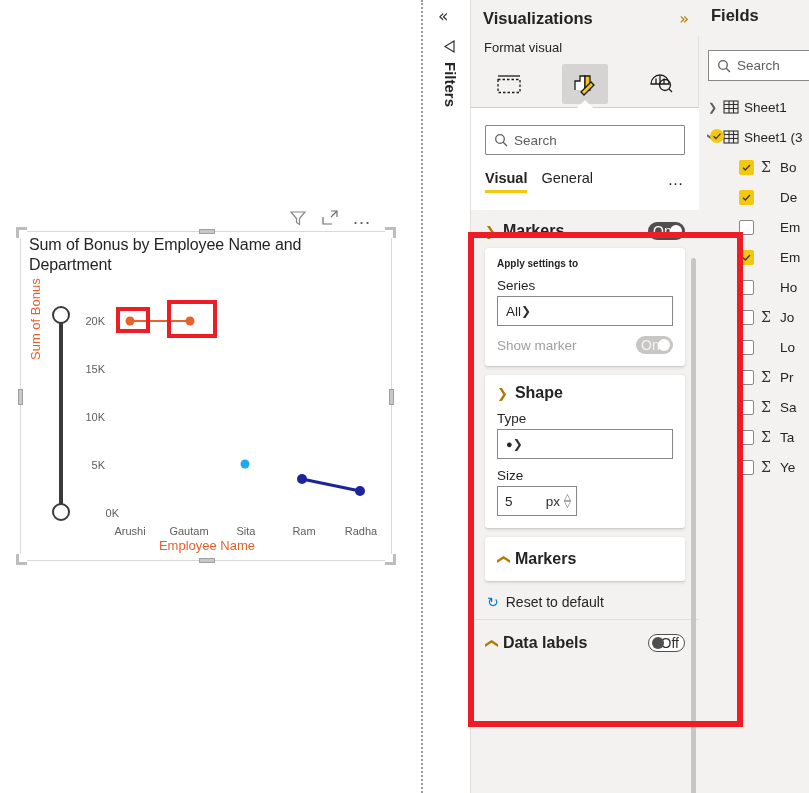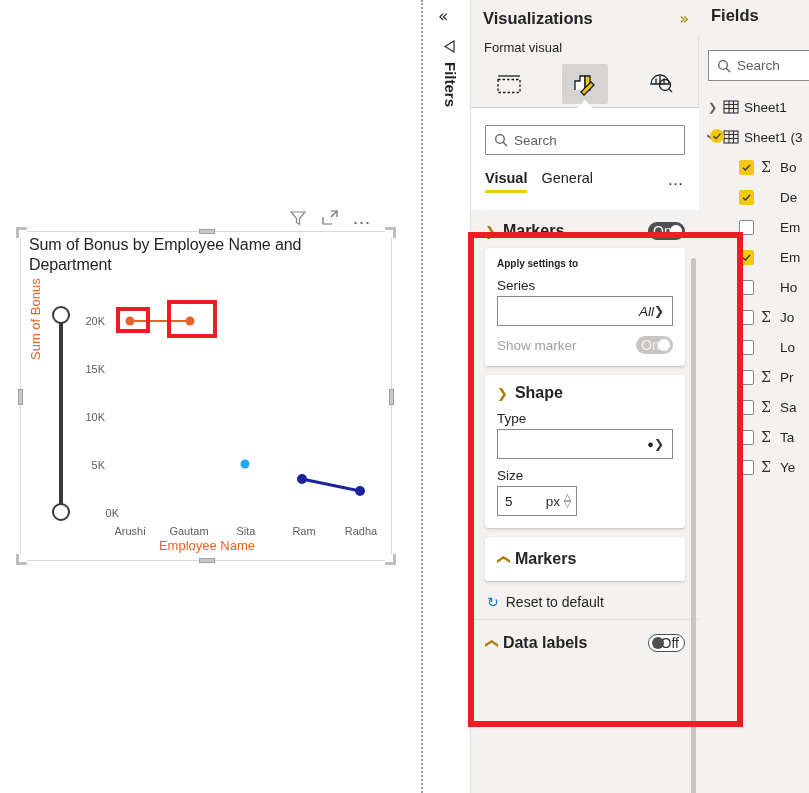--- a/index.html
+++ b/index.html
@@ -186,22 +186,22 @@
   .toggle.off .lbl { color: #323130; }
   .toggle .knob { position: absolute; width: 12px; height: 12px; border-radius: 50%; }
   .toggle.on .knob { right: 3px; background: #ffffff; }
   .toggle.off .knob { left: 3px; background: #4f4f4f; }
 
   .field-label { font-size: 13.5px; color: #252423; margin-bottom: 3px; }
   .field-label.strong { font-weight: bold; font-size: 10px; margin-bottom: 9px; }
   .field-label.dim { color: #a19f9d; }
   .dropdown {
     height: 30px; border: 1px solid #8a8886; background: #ffffff;
-    display: flex; align-items: center; justify-content: flex-end;
-    padding: 0 8px; font-size: 13.5px; color: #252423; cursor: pointer; font-style: italic;
+    display: flex; align-items: center; justify-content: flex-start;
+    padding: 0 8px; font-size: 13.5px; color: #252423; cursor: pointer;
   }
   .dd-caret { color: #323130; font-size: 12px; font-family: "DejaVu Sans", sans-serif; }
   .row-between { display: flex; align-items: center; justify-content: space-between; }
 
   .spinner {
     width: 80px; height: 30px; border: 1px solid #8a8886; background: #ffffff;
     display: flex; align-items: center; padding: 0 5px 0 7px;
     font-size: 13.5px; color: #252423;
   }
   .spinner .num { flex: 0 0 auto; }

